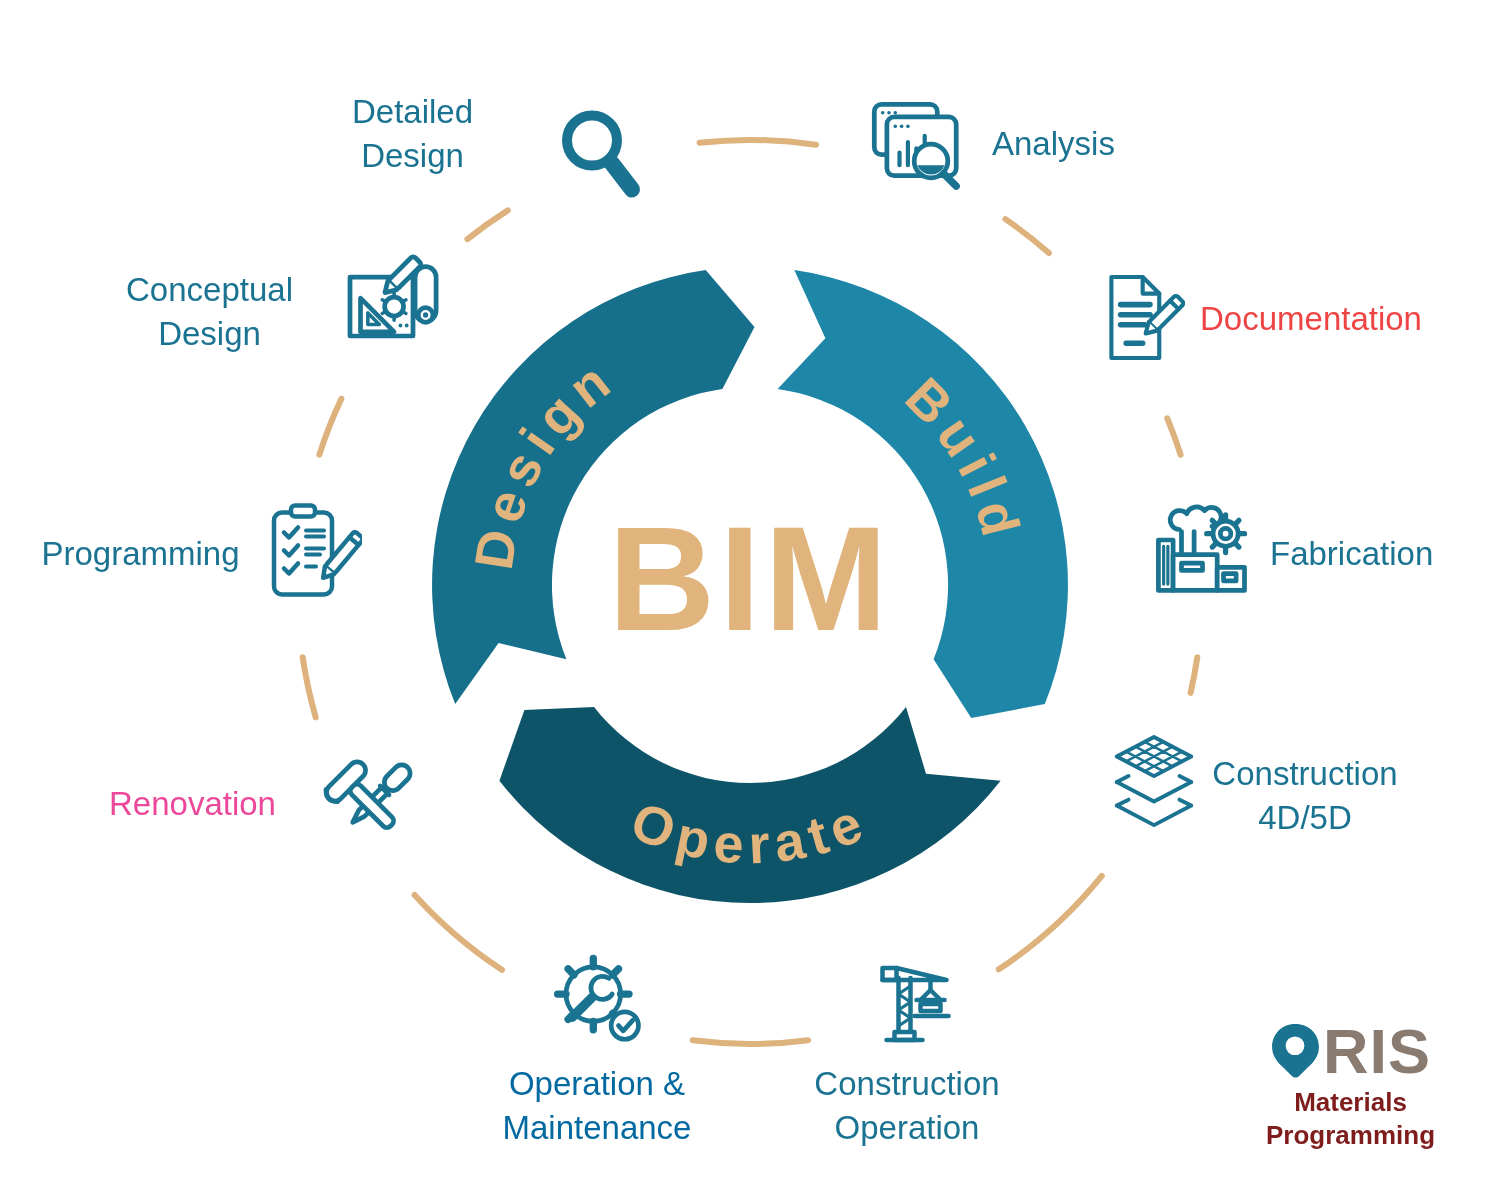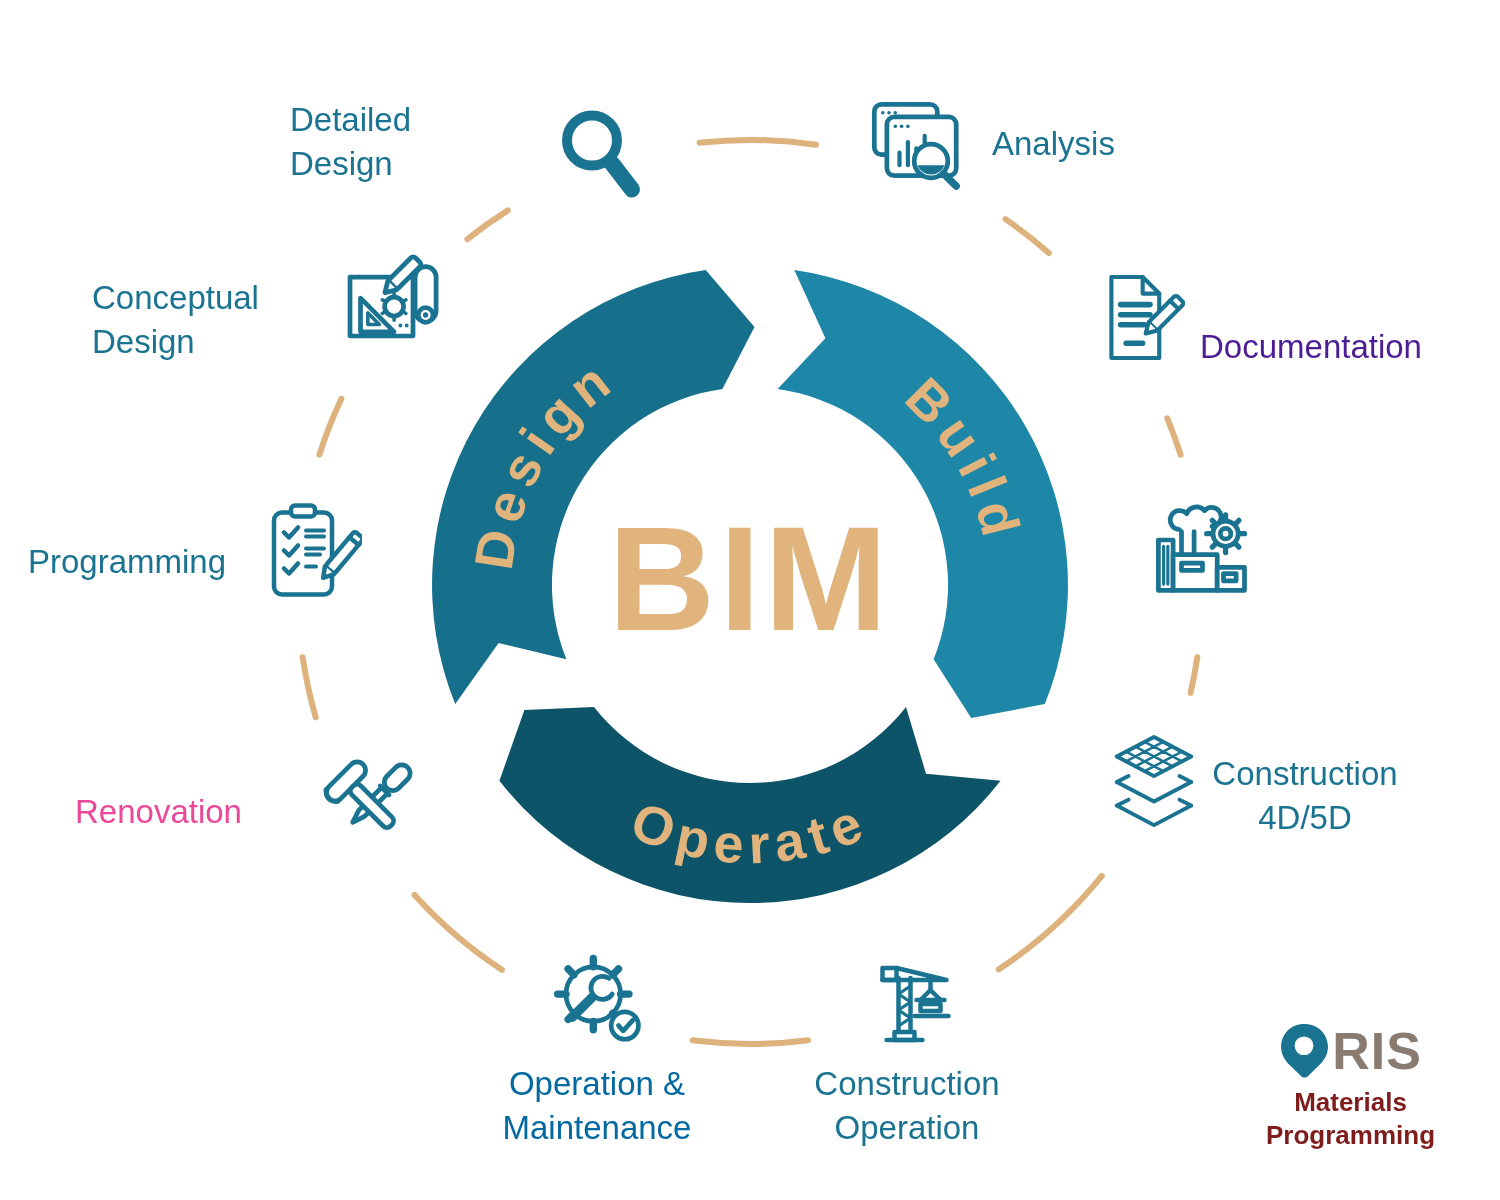--- a/index.html
+++ b/index.html
@@ -1,28 +1,28 @@
 <!DOCTYPE html>
 <html><head>
 <meta charset="utf-8">
 <style>
   html,body{margin:0;padding:0;background:#ffffff;width:1500px;height:1200px;overflow:hidden;
             font-family:"Liberation Sans", sans-serif;}
   .stage{position:relative;width:1500px;height:1200px;background:#fff;}
   .layer{position:absolute;left:0;top:0;}
   .icon{position:absolute;}
   .label{position:absolute;font-size:33px;line-height:1.32;font-weight:400;}
-  .label.right{text-align:left;margin-top:8px;}
+  .label.right{text-align:center;}
   .label.center{text-align:center;}
   .label.left{text-align:left;}
   .arc-word{font-weight:bold;font-size:54px;letter-spacing:7px;}
   .bim{font-weight:bold;font-size:148px;letter-spacing:4px;}
   .logo{position:absolute;left:1258px;top:1022px;width:185px;}
   .logo-row{display:flex;align-items:flex-start;justify-content:center;gap:3px;}
-  .logo-ris{font-size:52px;font-weight:bold;line-height:58px;letter-spacing:1px;}
+  .logo-ris{font-size:63px;font-weight:bold;line-height:58px;letter-spacing:1px;}
   .logo-tagline{margin-top:4px;text-align:center;font-size:26px;font-weight:bold;line-height:1.25;}
 </style>
 </head>
 <body>
 
 <div class="stage">
 
   <svg class="layer" width="1500" height="1200" viewBox="0 0 1500 1200">
     <defs>
       <path id="designTextPath" d="M 529.3 674.2 A 238 238 0 0 1 716.9 349.3" fill="none"></path>
@@ -93,38 +93,41 @@
   <svg class="icon" style="left: 1093px; top: 270px; color: rgb(27, 115, 146);" width="92" height="95" viewBox="0 0 100 100" stroke="currentColor" fill="none" stroke-width="4.5" stroke-linecap="round" stroke-linejoin="round">
     <path d="M20 6 h34 l18 18 v70 h-52 z"></path>
     <path d="M54 6 v18 h18"></path>
     <path d="M30 36 H62 M30 47 H62 M30 58 H56 M36 78 H54" stroke-width="6"></path>
     <g transform="rotate(45 76 48)">
       <rect x="70" y="22" width="13" height="42" rx="3" fill="#ffffff"></rect>
       <path d="M70 64 l6.5 11 6.5 -11" fill="#ffffff"></path>
       <line x1="70" y1="31" x2="83" y2="31"></line>
     </g>
   </svg>
-  <div class="label left" style="left: 1200px; top: 297px; width: 300px; color: #4c1d95; margin-top: 28px;">
+  <div class="label left" style="left: 1200px; top: 297px; width: 300px; color: #ef4444;">
     <div>Documentation</div>
   </div>
 
   <svg class="icon" style="left: 1150px; top: 498px; color: rgb(27, 115, 146);" width="105" height="105" viewBox="0 0 100 100" stroke="currentColor" fill="none" stroke-width="4.5" stroke-linecap="round" stroke-linejoin="round">
     <path d="M28 30 a9 9 0 1 1 7 -15 a10 10 0 0 1 17 -3 a9 9 0 1 1 7 15"></path>
     <path d="M30 32 V52 M42 32 V52"></path>
     <path d="M72 16 V21 M84.7 21.3 L81.2 24.8 M90 34 H85 M84.7 46.7 L81.2 43.2
              M72 52 V47 M59.3 46.7 L62.8 43.2 M54 34 H59 M59.3 21.3 L62.8 24.8" stroke-width="5"></path>
     <circle cx="72" cy="34" r="12"></circle>
     <circle cx="72" cy="34" r="5"></circle>
     <rect x="8" y="40" width="14" height="48"></rect>
     <path d="M13 46 V82 M17 46 V82" stroke-width="3"></path>
     <rect x="22" y="54" width="42" height="34" fill="#ffffff"></rect>
     <rect x="30" y="62" width="20" height="7"></rect>
     <rect x="64" y="66" width="26" height="22" fill="#ffffff"></rect>
     <rect x="70" y="72" width="12" height="7"></rect>
   </svg>
+  <div class="label left" style="left: 1270px; top: 532px; width: 230px; color: rgb(27, 115, 146);">
+    <div>Fabrication</div>
+  </div>
 
   <svg class="icon" style="left: 1105px; top: 732px; color: rgb(27, 115, 146);" width="98" height="100" viewBox="0 0 100 100" stroke="currentColor" fill="none" stroke-width="4" stroke-linecap="round" stroke-linejoin="round">
     <path d="M50 4 L88 24 50 44 12 24 Z"></path>
     <path d="M40.5 9 L78.5 29 M31 14 L69 34 M21.5 19 L59.5 39
              M59.5 9 L21.5 29 M69 14 L31 34 M78.5 19 L40.5 39" stroke-width="2.6"></path>
     <path d="M12 50 L50 70 L88 50 M12 50 L24 44 M88 50 L76 44"></path>
     <path d="M12 74 L50 94 L88 74 M12 74 L24 68 M88 74 L76 68"></path>
   </svg>
   <div class="label center" style="left: 1195px; top: 752px; width: 220px; color: rgb(27, 115, 146);">
     <div>Construction</div>

